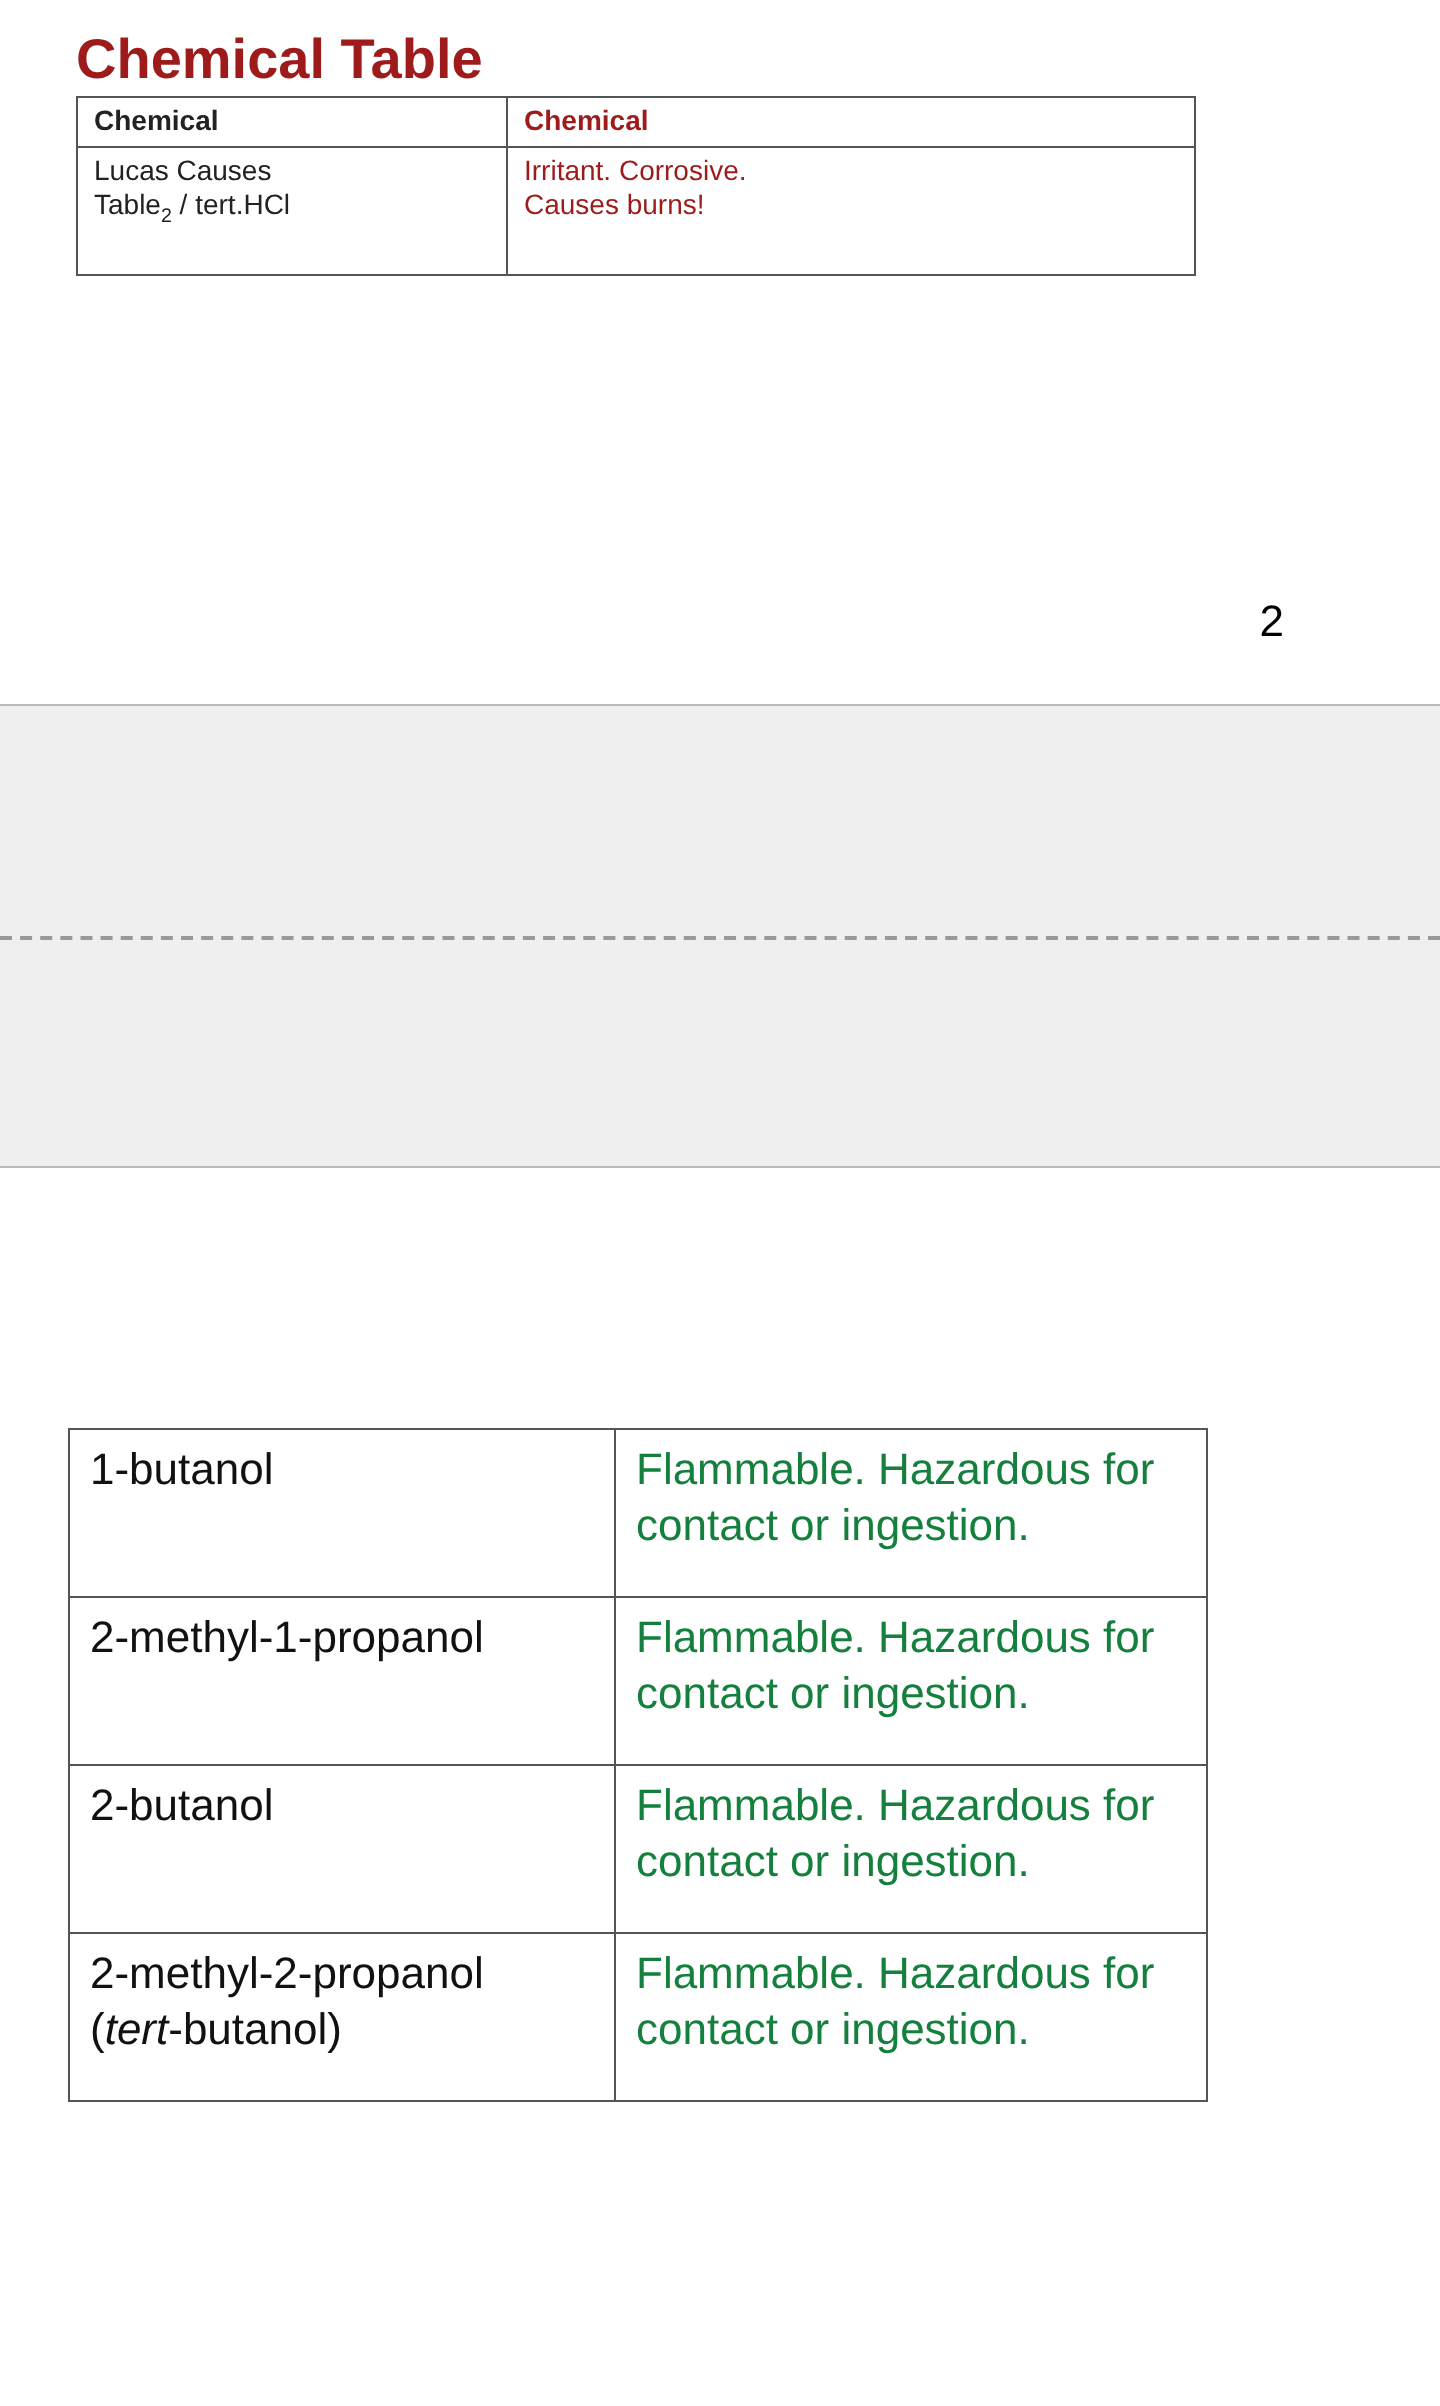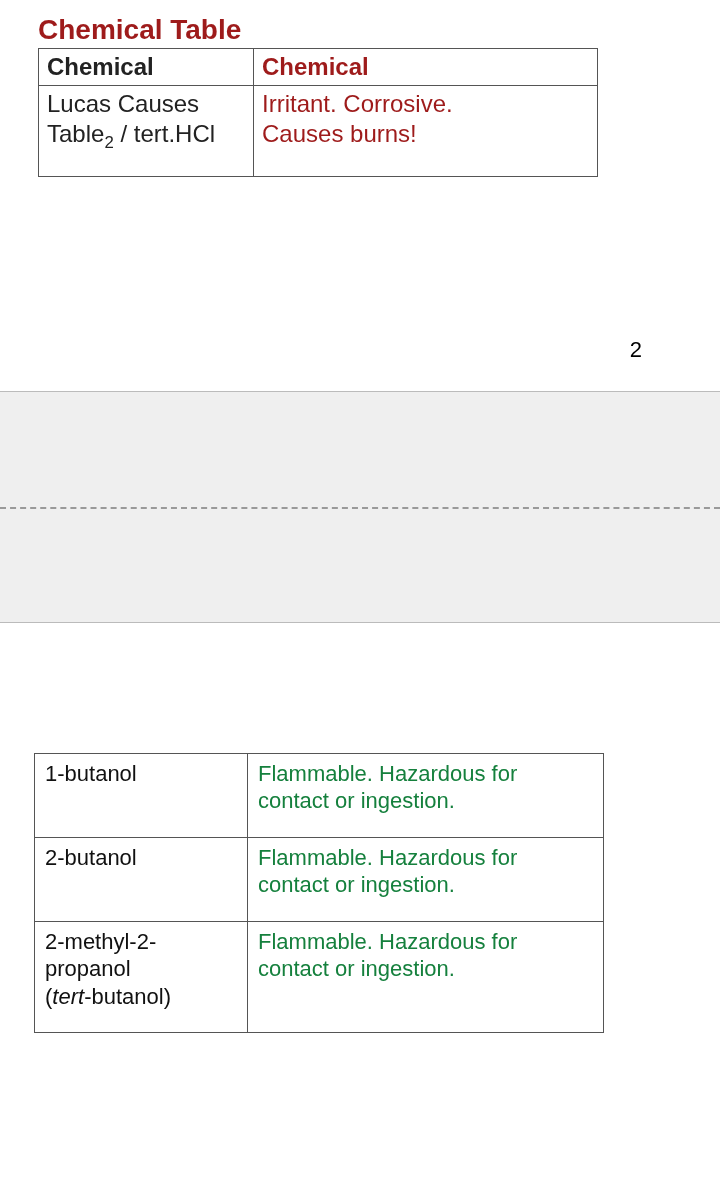--- a/index.html
+++ b/index.html
@@ -21,21 +21,21 @@
     table.chem {
       border-collapse: collapse;
       width: 560px;
       table-layout: fixed;
     }
     table.chem th, table.chem td {
       border: 1px solid #555;
       padding: 3px 16px 3px 8px;
       text-align: left;
       vertical-align: top;
-      font-size: 24px;
+      font-size: 14px;
       line-height: 1.25;
     }
     table.chem th {
       font-weight: bold;
       color: #9e1b1b;
       border-bottom: 1px dotted #555;
     }
     table.chem .col-chem { width: 215px; color: #222; }
     table.chem .col-haz { color: #9e1b1b; }
     .chem-name { color: #222; }
@@ -74,21 +74,21 @@
     table.chem2 td {
       border: 1px solid #555;
       border-bottom: 1px dotted #555;
       padding: 6px 10px 22px 10px;
       text-align: left;
       vertical-align: top;
       font-size: 22px;
       line-height: 1.25;
     }
     table.chem2 tr:last-child td { border-bottom: 1px solid #555; }
-    table.chem2 .col-a { width: 213px; color: #111; }
+    table.chem2 .col-a { width: 273px; color: #111; }
     table.chem2 .col-b { color: #15803d; }
     .ital { font-style: italic; }
     table.chem td, table.chem th { height: auto; }
     table.chem tr.data td { padding-bottom: 22px; }
   </style>
 </head>
 <body>
 
 <div class="page-top">
   <div class="title">Chemical Table</div>
@@ -116,20 +116,24 @@
 <div class="gap-region"></div>
 
 <div class="page-bottom">
   <table class="chem2">
     <tbody>
         <tr>
       <td class="col-a"><span>1-butanol</span></td>
       <td class="col-b">Flammable. Hazardous for contact or ingestion.</td>
     </tr>
     <tr>
+      <td class="col-a"><span>2-methyl-1-propanol</span></td>
+      <td class="col-b">Flammable. Hazardous for contact or ingestion.</td>
+    </tr>
+    <tr>
       <td class="col-a"><span>2-butanol</span></td>
       <td class="col-b">Flammable. Hazardous for contact or ingestion.</td>
     </tr>
     <tr>
       <td class="col-a">
         <span>2-methyl-2-propanol</span><br>
         <span>(</span><span class="ital">tert</span><span>-butanol)</span>
       </td>
       <td class="col-b">Flammable. Hazardous for contact or ingestion.</td>
     </tr>

